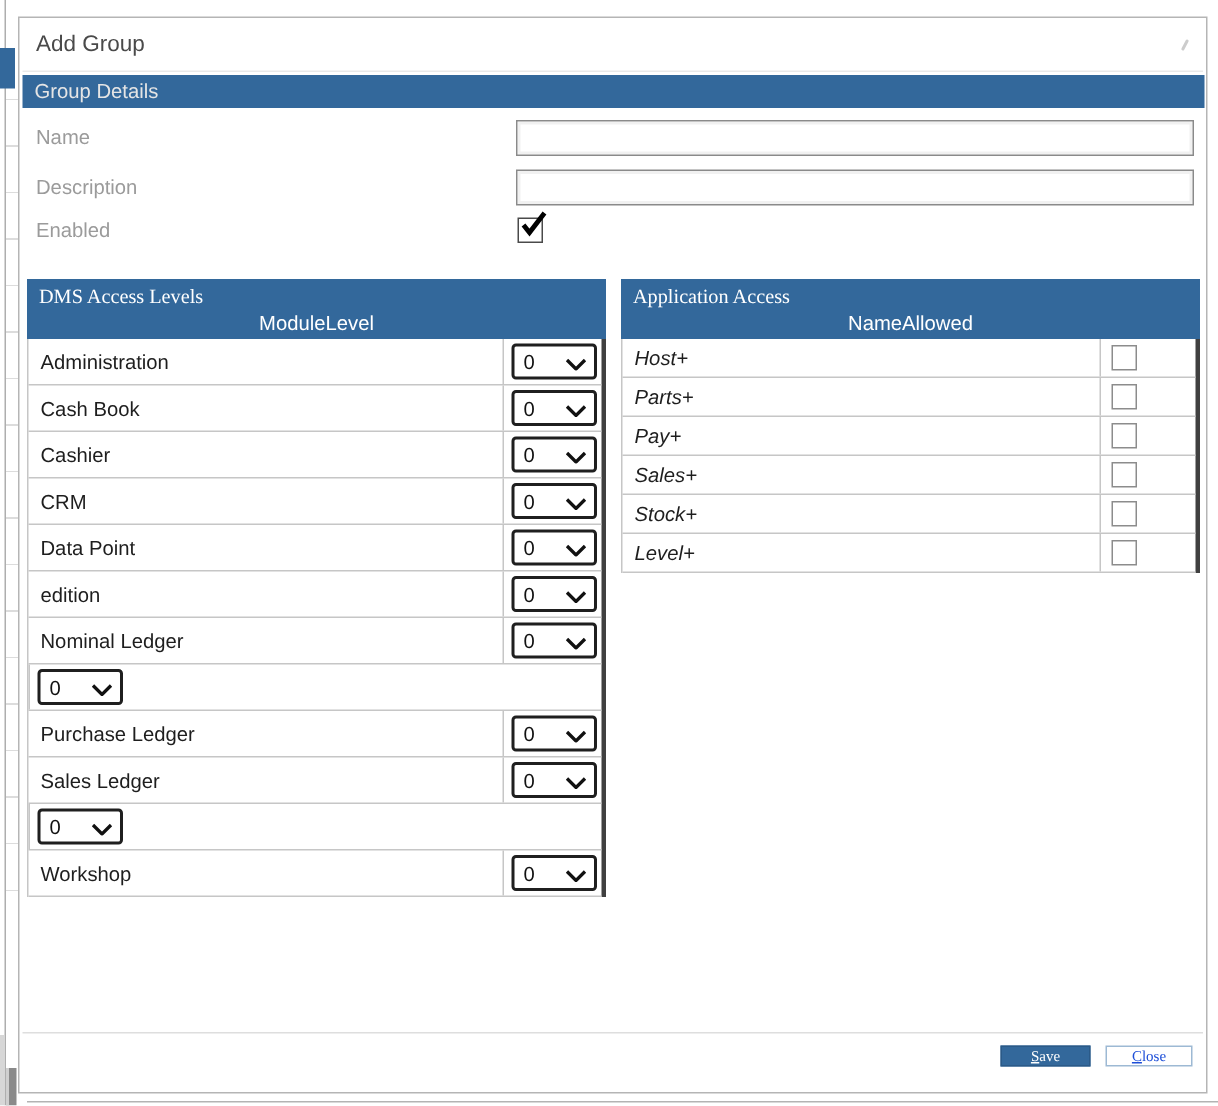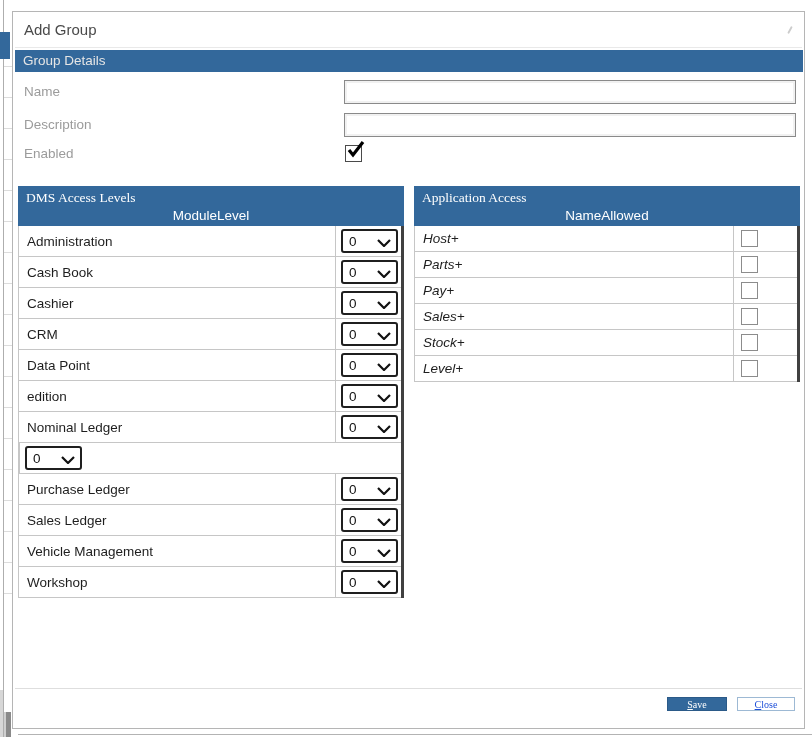--- a/index.html
+++ b/index.html
@@ -214,21 +214,20 @@
         <span class="cell-level">
             <span class="select">
               <span class="val">0</span>
               <svg width="14" height="8">
                 <polyline points="1,1 7,7 13,1" fill="none" stroke="#111" stroke-width="2.2"></polyline>
               </svg>
             </span>
           </span>
       </div>
       <div class="row row-dms">
-        <span class="cell-name">Vehicle Management</span>
         <span class="cell-level">
             <span class="select">
               <span class="val">0</span>
               <svg width="14" height="8">
                 <polyline points="1,1 7,7 13,1" fill="none" stroke="#111" stroke-width="2.2"></polyline>
               </svg>
             </span>
           </span>
       </div>
       <div class="row row-dms">

